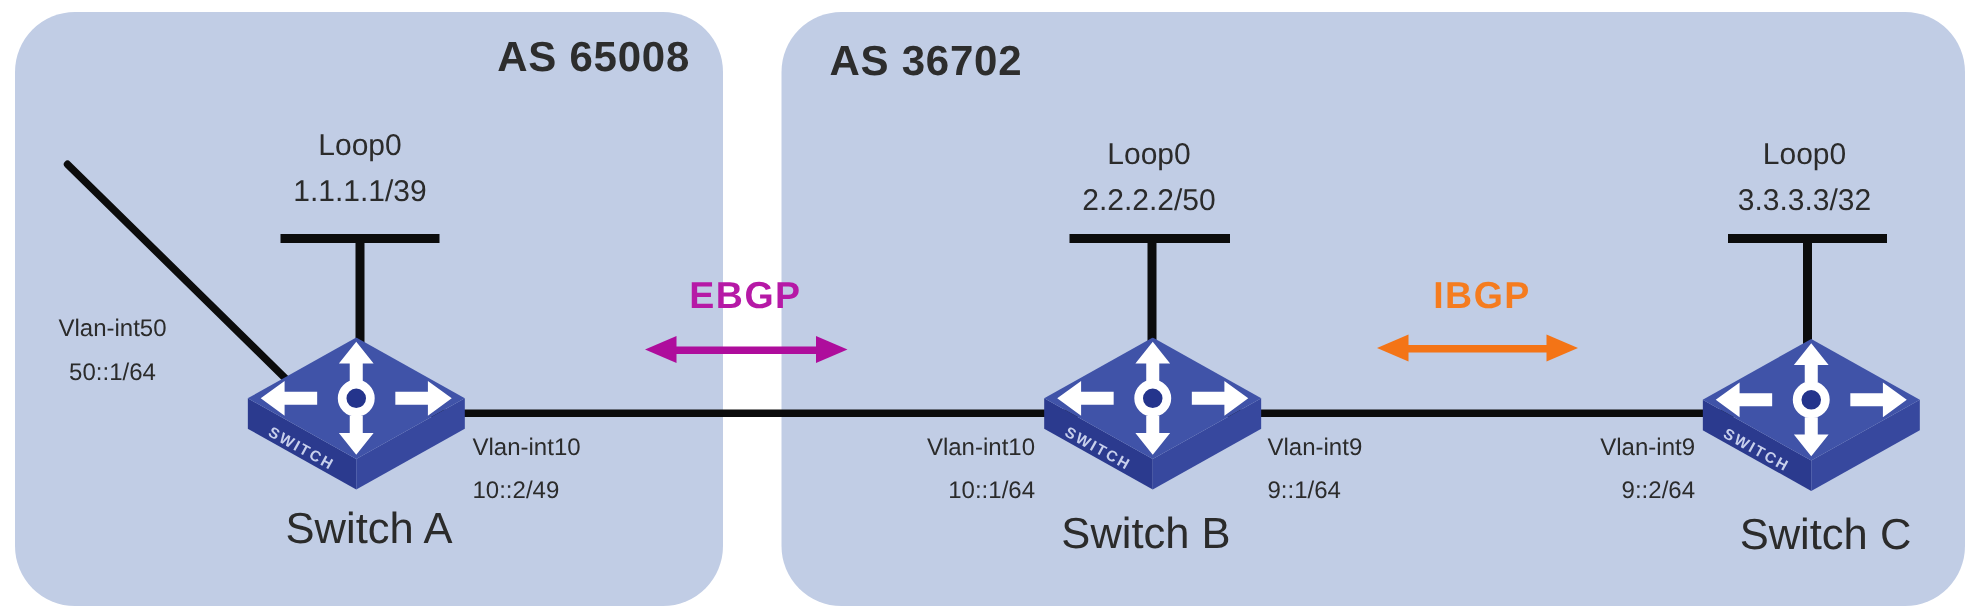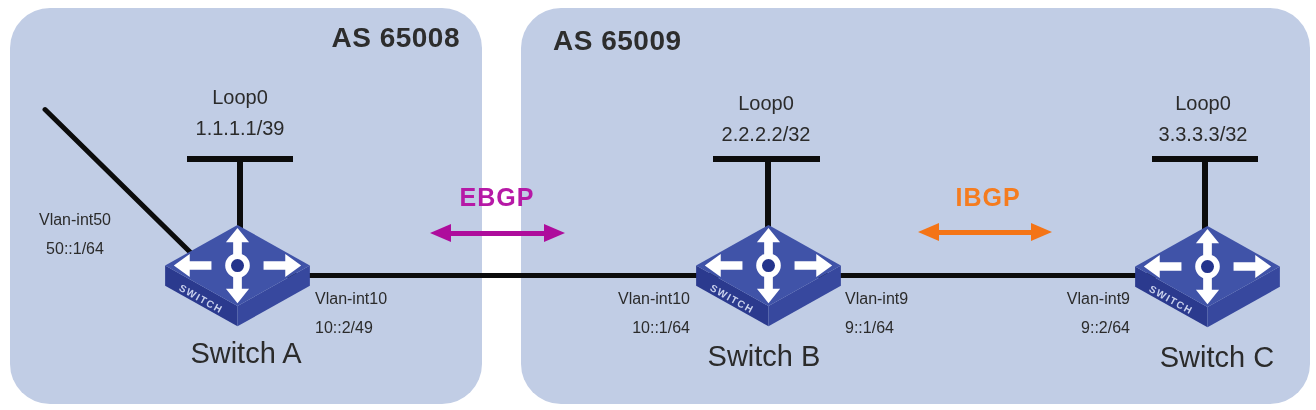--- a/index.html
+++ b/index.html
@@ -136,40 +136,40 @@
   .dbl-arrow .head.r { right: 0; border-left: 21px solid currentColor; }
 </style>
 </head>
 <body>
 
 <div id="canvas">
 
   <div class="region as-left"></div>
   <div class="region as-right"></div>
   <div class="region-label r1">AS 65008</div>
-  <div class="region-label r2">AS 65009</div>
+  <div class="region-label r2">AS 36702</div>
 
   <div class="blackline diag"></div>
   <div class="blackline link ab"></div>
   <div class="blackline link bc"></div>
 
   <div class="blackline loop-bar a"></div>
   <div class="blackline loop-stem a"></div>
   <div class="blackline loop-bar b"></div>
   <div class="blackline loop-stem b"></div>
   <div class="blackline loop-bar c"></div>
   <div class="blackline loop-stem c"></div>
 
   <div class="loop-label a">
     <div>Loop0</div>
     <div>1.1.1.1/39</div>
   </div>
   <div class="loop-label b">
     <div>Loop0</div>
-    <div>2.2.2.2/32</div>
+    <div>2.2.2.2/50</div>
   </div>
   <div class="loop-label c">
     <div>Loop0</div>
     <div>3.3.3.3/32</div>
   </div>
 
   <div class="if-label vlan50">
     <div>Vlan-int50</div>
     <div>50::1/64</div>
   </div>

